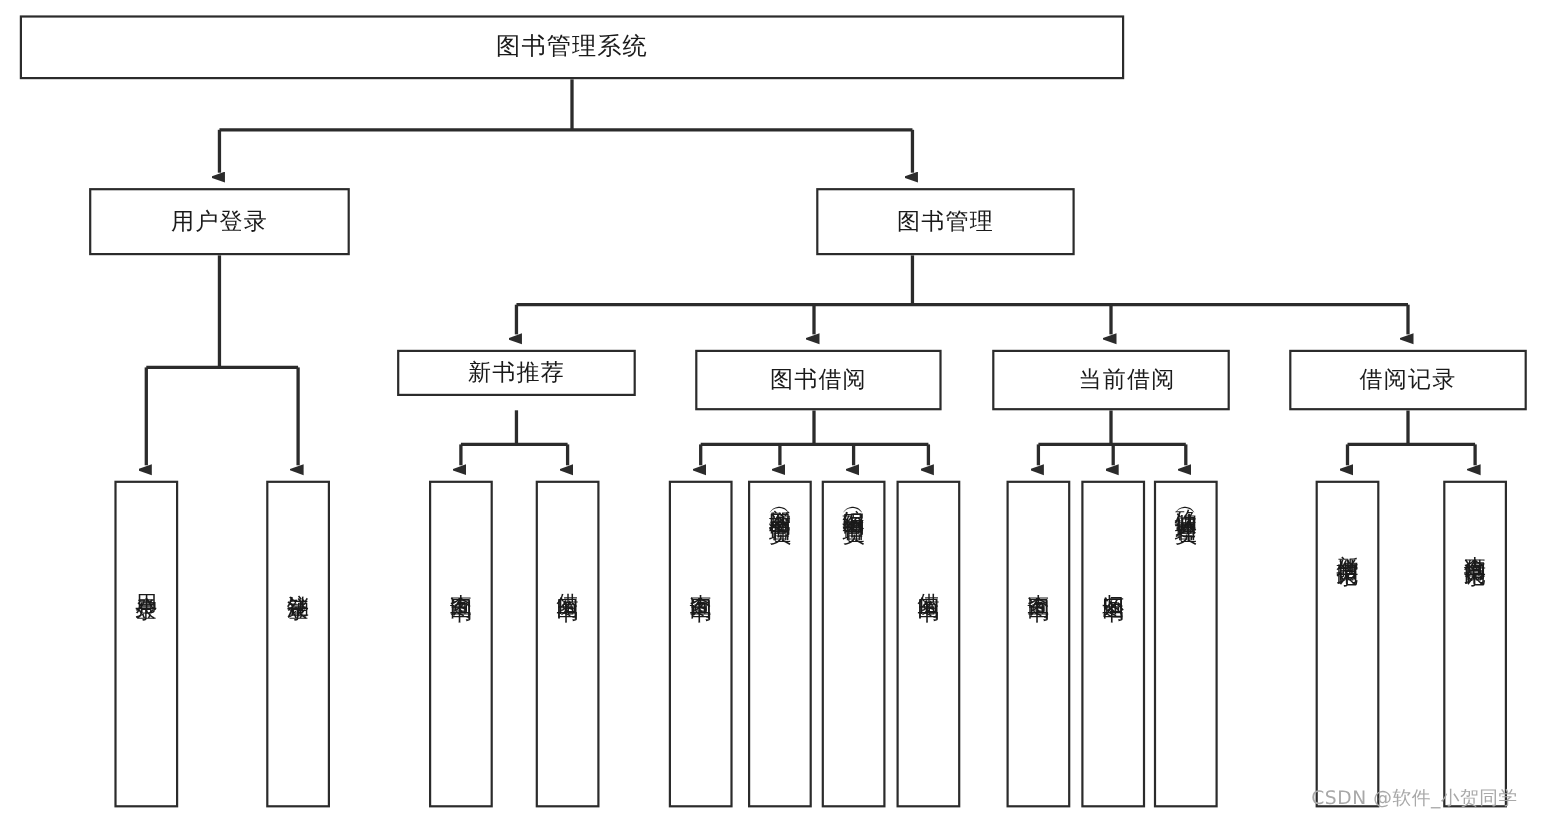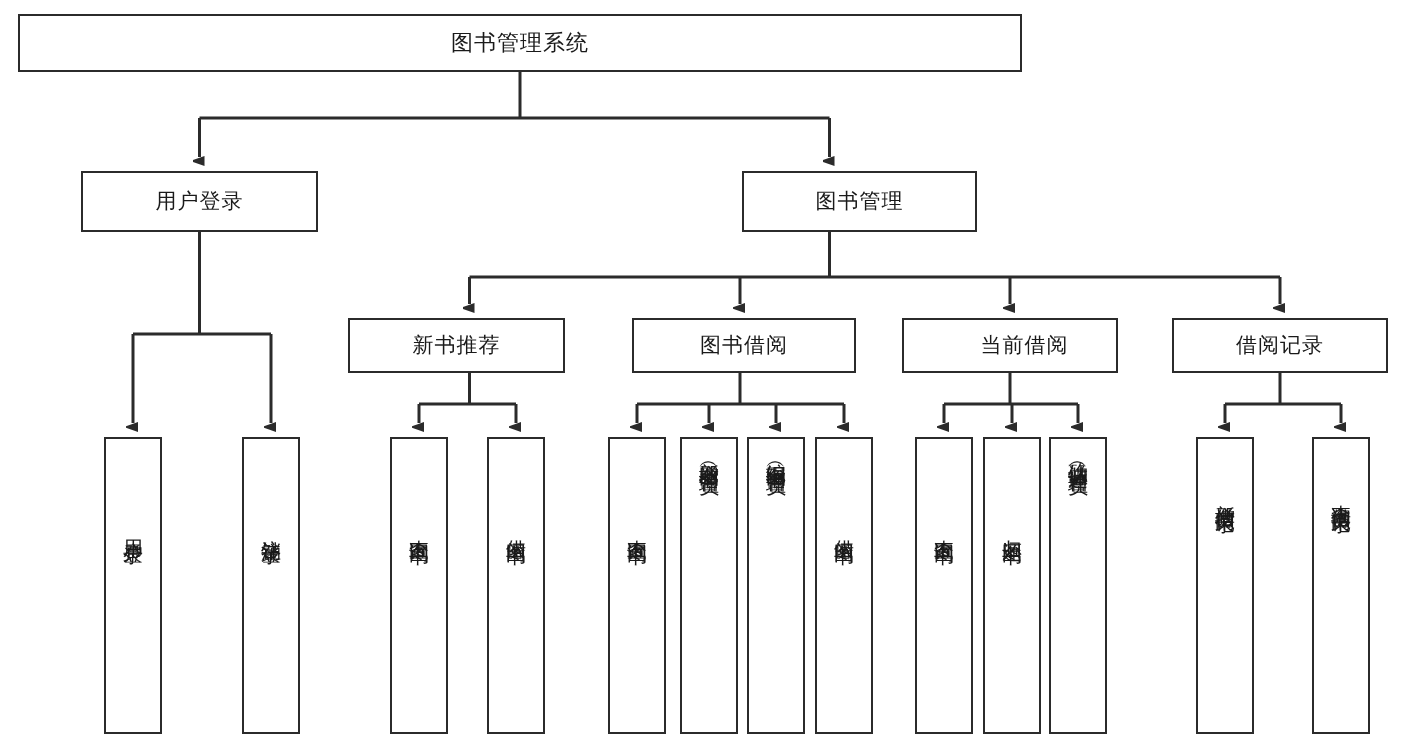--- a/index.html
+++ b/index.html
@@ -121,21 +121,21 @@
   <div id="nodes-layer">
       <div class="node h root" style="left: 18px; top: 14px; width: 1004px; height: 58px;">
         <span class="label">图书管理系统</span>
       </div>
       <div class="node h lvl2" style="left: 81px; top: 171px; width: 237px; height: 61px;">
         <span class="label">用户登录</span>
       </div>
       <div class="node h lvl2" style="left: 742px; top: 171px; width: 235px; height: 61px;">
         <span class="label">图书管理</span>
       </div>
-      <div class="node h lvl3" style="left: 348px; top: 318px; width: 217px; height: 55px;">
+      <div class="node h lvl3" style="left: 361px; top: 318px; width: 217px; height: 42px;">
         <span class="label">新书推荐</span>
       </div>
       <div class="node h lvl3" style="left: 632px; top: 318px; width: 224px; height: 55px;">
         <span class="label">图书借阅</span>
       </div>
       <div class="node h lvl3" style="left: 902px; top: 318px; width: 216px; height: 55px; padding-left: 29px;">
         <span class="label">当前借阅</span>
       </div>
       <div class="node h lvl3" style="left: 1172px; top: 318px; width: 216px; height: 55px; justify-content: center;">
         <span class="label">借阅记录</span>
@@ -174,14 +174,15 @@
         <span class="label" style="margin-top: 8px;">确认归还（管理员）</span>
       </div>
       <div class="node v leaf" style="left: 1196px; top: 437px; width: 58px; height: 297px;">
         <span class="label" style="margin-top: 50px;">新增借阅记录</span>
       </div>
       <div class="node v leaf" style="left: 1312px; top: 437px; width: 58px; height: 297px;">
         <span class="label" style="margin-top: 50px;">查询借阅记录</span>
       </div>
     </div>
 
+  <div class="watermark" style="left: 1192px; top: 714px;">CSDN @软件_小贺同学</div>
 
 </div>
 
 </body></html>

